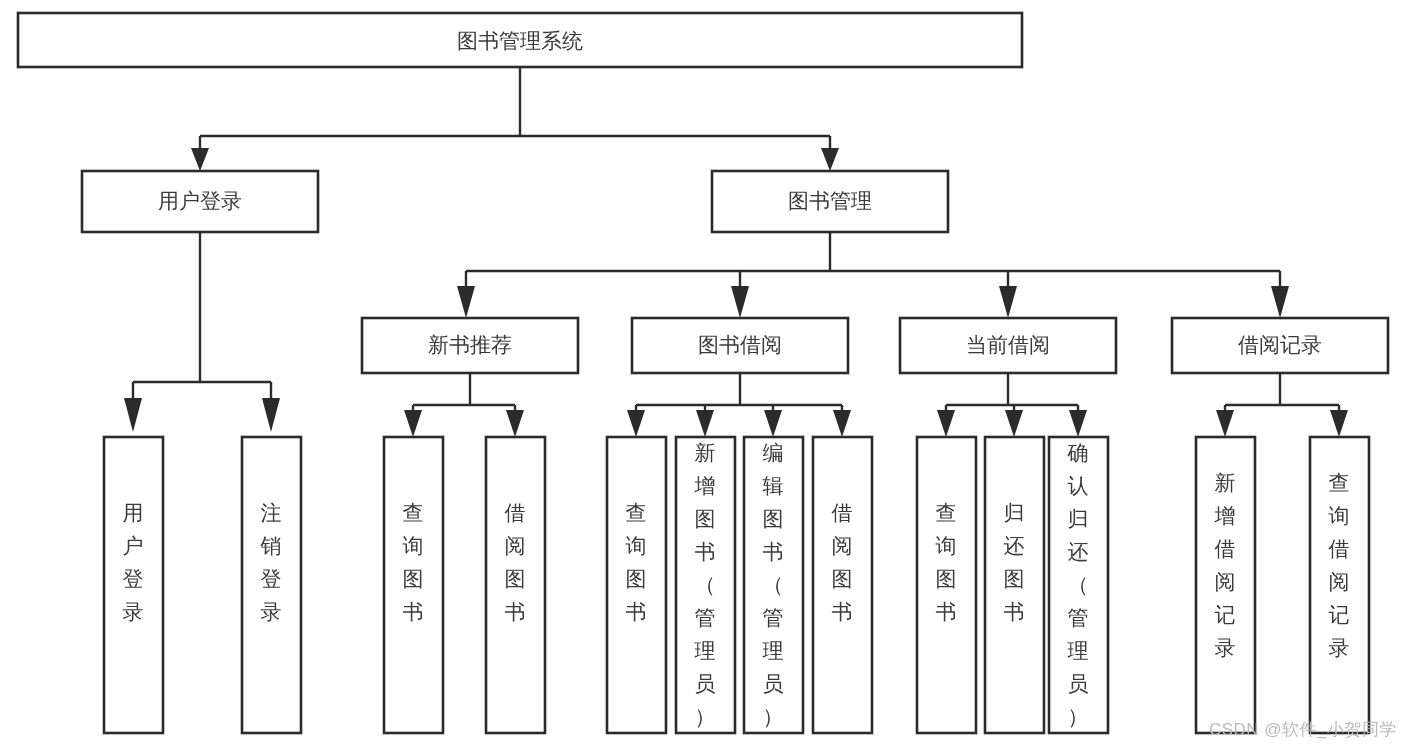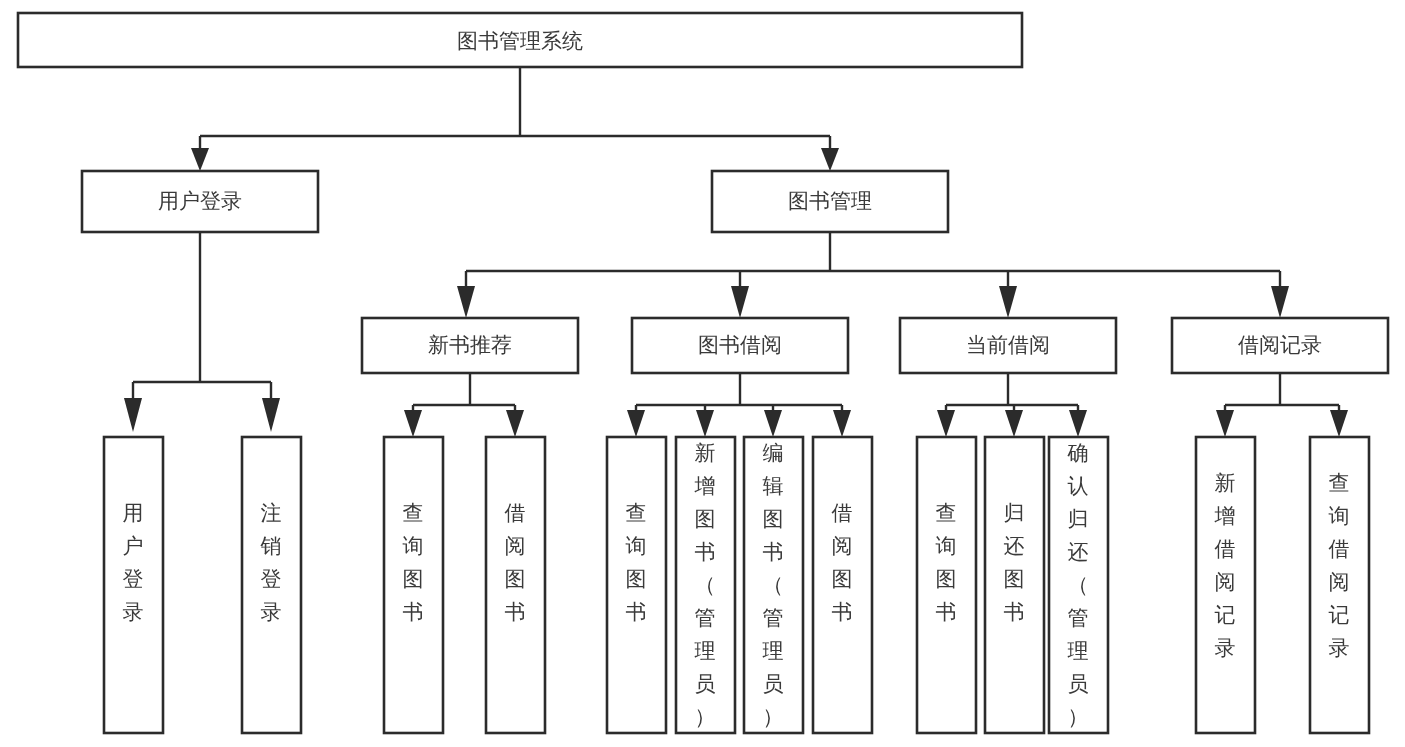--- a/index.html
+++ b/index.html
@@ -217,13 +217,14 @@
       <rect class="node-box" x="1196" y="437" width="59" height="296"></rect>
       <text class="node-label-v" x="1225" y="490"><tspan x="1225" y="490">新</tspan><tspan x="1225" y="523">增</tspan><tspan x="1225" y="556">借</tspan><tspan x="1225" y="589">阅</tspan><tspan x="1225" y="622">记</tspan><tspan x="1225" y="655">录</tspan></text>
     </g>
     <g>
       <rect class="node-box" x="1310" y="437" width="59" height="296"></rect>
       <text class="node-label-v" x="1339" y="490"><tspan x="1339" y="490">查</tspan><tspan x="1339" y="523">询</tspan><tspan x="1339" y="556">借</tspan><tspan x="1339" y="589">阅</tspan><tspan x="1339" y="622">记</tspan><tspan x="1339" y="655">录</tspan></text>
     </g>
 
   </svg>
 
+  <div class="watermark">CSDN @软件_小贺同学</div>
 </div>
 
 </body></html>

